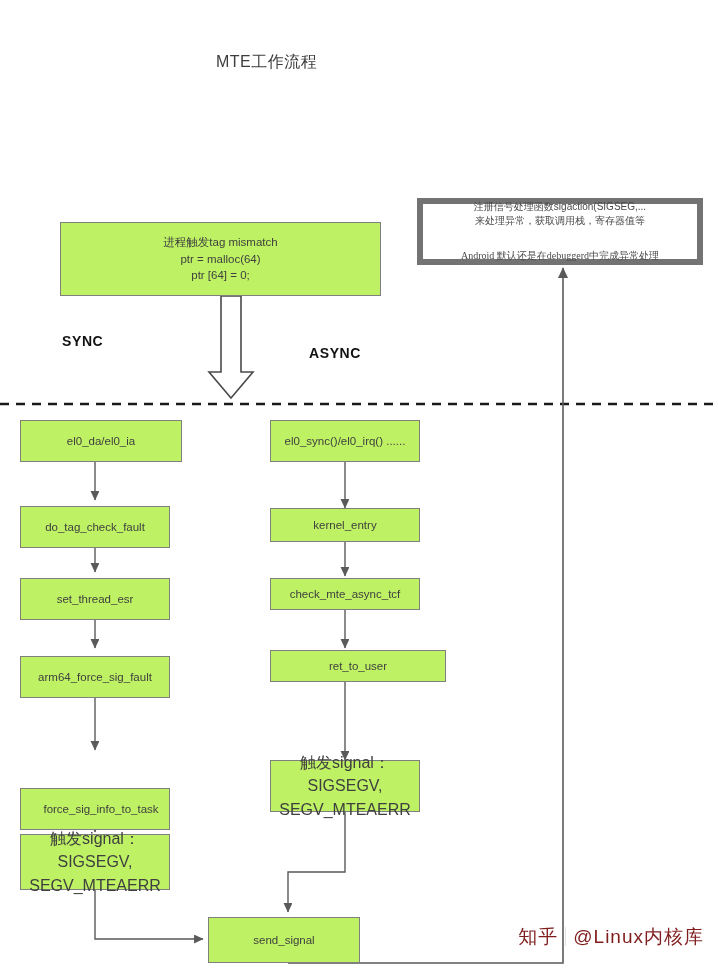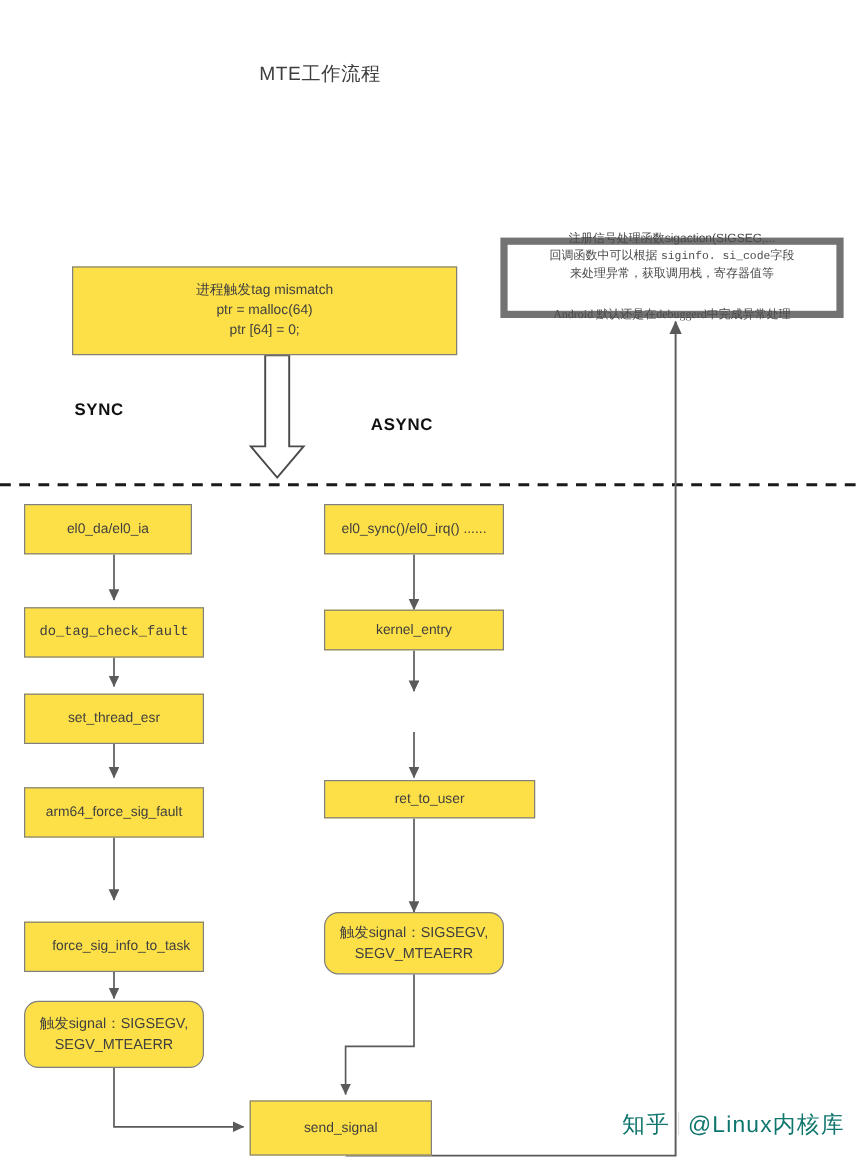--- a/index.html
+++ b/index.html
@@ -13,25 +13,25 @@
   svg.layer{position:absolute;left:0;top:0;width:718px;height:974px;pointer-events:none;}
 
   .title{
     position:absolute;left:216px;top:52px;
     font-size:16px;color:#3d3d3d;letter-spacing:.5px;
     white-space:nowrap;
   }
 
   .node{
     position:absolute;box-sizing:border-box;
-    border:1px solid #7f7f7f;background:#fde047;
+    border:1px solid #7f7f7f;background:#bef264;
     display:flex;align-items:center;justify-content:center;
     text-align:center;color:#3f3f3f;font-size:11.5px;line-height:1.45;
   }
-  .node.big{font-size:12px;border-radius:12px;}
+  .node.big{font-size:16px;}
   .node .inner{padding:0 6px;}
 
   .note{
     position:absolute;box-sizing:border-box;
     border:6px solid #737373;background:#ffffff;
     display:flex;align-items:center;justify-content:center;
     text-align:center;color:#4a4a4a;
     font-size:10px;line-height:1.42;
   }
   .note .l1{font-family:"Liberation Sans","DejaVu Sans",sans-serif;}
@@ -39,21 +39,21 @@
   .note .l4{font-family:"Liberation Serif","DejaVu Serif",serif;font-size:10px;margin-top:20px;}
   .note .mono{font-family:"Liberation Mono","DejaVu Sans Mono",monospace;font-size:9.5px;}
 
   .swimlabel{
     position:absolute;font-size:14px;font-weight:bold;color:#111111;
     letter-spacing:.6px;white-space:nowrap;
   }
 
   .watermark{
     position:absolute;right:14px;top:924px;
-    font-size:19px;color:#0f766e;white-space:nowrap;
+    font-size:19px;color:#7f1d1d;white-space:nowrap;
     letter-spacing:1px;
   }
   .watermark .sep{display:inline-block;width:1px;height:19px;
     background:#e2e2e2;vertical-align:-3px;margin:0 7px;}
 </style>
 </head>
 <body>
 
 <div id="canvas">
 
@@ -104,61 +104,63 @@
     <div class="inner">
       <div>进程触发tag   mismatch</div>
       <div>ptr = malloc(64)</div>
       <div>ptr [64] = 0;</div>
     </div>
   </div>
 
   <div class="note" style="left:417px;top:198px;width:286px;height:67px;">
     <div class="inner">
       <div class="l1">注册信号处理函数sigaction(SIGSEG,...</div>
-      <div class="l2"><span>回调函数中可以根据 </span><span class="mono">siginfo. si_code</span><span>字段</span></div>
       <div class="l3">来处理异常，获取调用栈，寄存器值等</div>
       <div class="l4">Android 默认还是在debuggerd中完成异常处理</div>
     </div>
   </div>
 
-  <div class="node" style="left:20px;top:420px;width:140px;height:42px;">
+  <div class="node" style="left:20px;top:420px;width:162px;height:42px;">
     <div class="inner">el0_da/el0_ia</div>
   </div>
 
-  <div class="node" style="left:20px;top:506px;width:150px;height:42px;font-family:Liberation Mono, monospace;">
+  <div class="node" style="left:20px;top:506px;width:150px;height:42px;">
     <div class="inner">do_tag_check_fault</div>
   </div>
 
   <div class="node" style="left:20px;top:578px;width:150px;height:42px;">
     <div class="inner">set_thread_esr</div>
   </div>
 
   <div class="node" style="left:20px;top:656px;width:150px;height:42px;">
     <div class="inner">arm64_force_sig_fault</div>
   </div>
 
-  <div class="node" style="left:20px;top:768px;width:150px;height:42px;padding-left:12px;">
+  <div class="node" style="left:20px;top:788px;width:150px;height:42px;padding-left:12px;">
     <div class="inner">force_sig_info_to_task</div>
   </div>
 
   <div class="node big" style="left:20px;top:834px;width:150px;height:56px;">
     <div class="inner">
       <div>触发signal：SIGSEGV,</div>
       <div>SEGV_MTEAERR</div>
     </div>
   </div>
 
   <div class="node" style="left:270px;top:420px;width:150px;height:42px;">
     <div class="inner">el0_sync()/el0_irq() ......</div>
   </div>
 
   <div class="node" style="left:270px;top:508px;width:150px;height:34px;">
     <div class="inner">kernel_entry</div>
   </div>
 
+  <div class="node" style="left:270px;top:578px;width:150px;height:32px;">
+    <div class="inner">check_mte_async_tcf</div>
+  </div>
 
   <div class="node" style="left:270px;top:650px;width:176px;height:32px;">
     <div class="inner">ret_to_user</div>
   </div>
 
   <div class="node big" style="left:270px;top:760px;width:150px;height:52px;">
     <div class="inner">
       <div>触发signal：SIGSEGV,</div>
       <div>SEGV_MTEAERR</div>
     </div>

